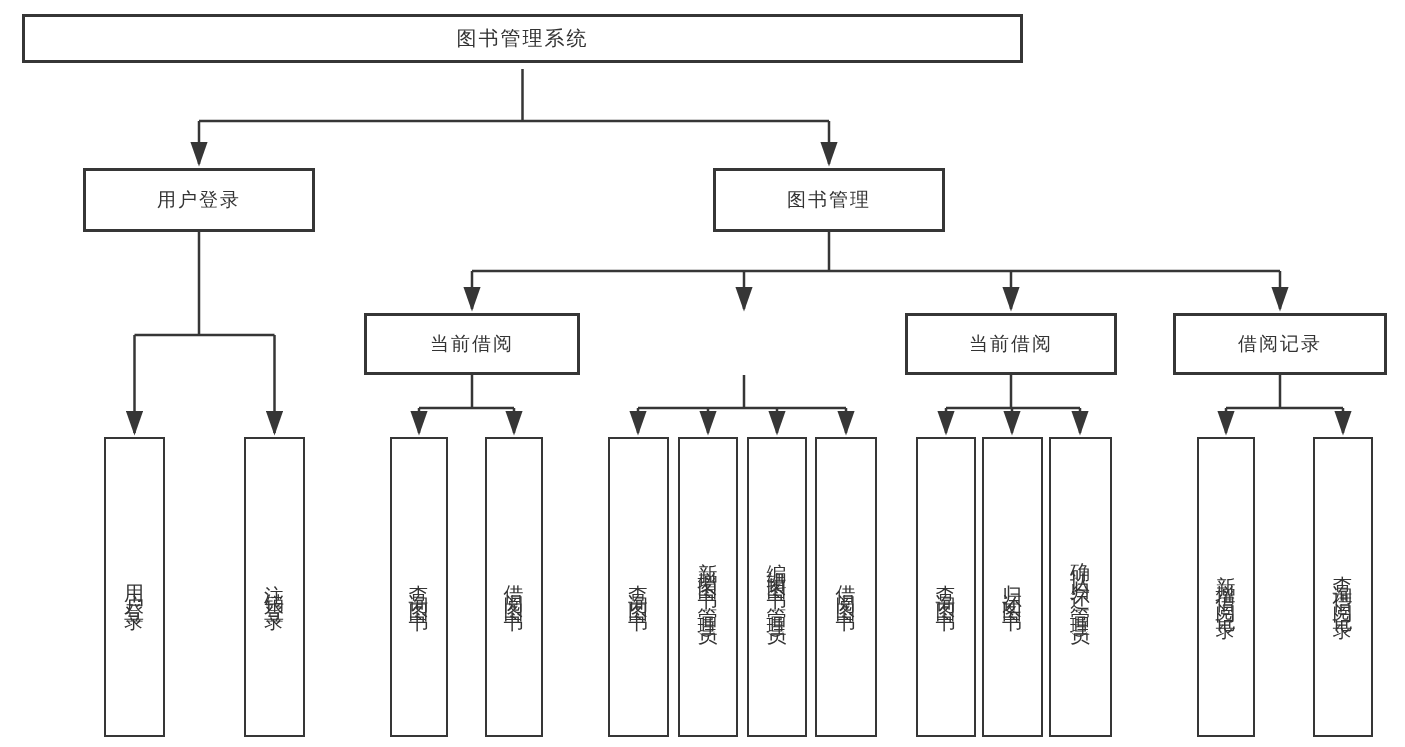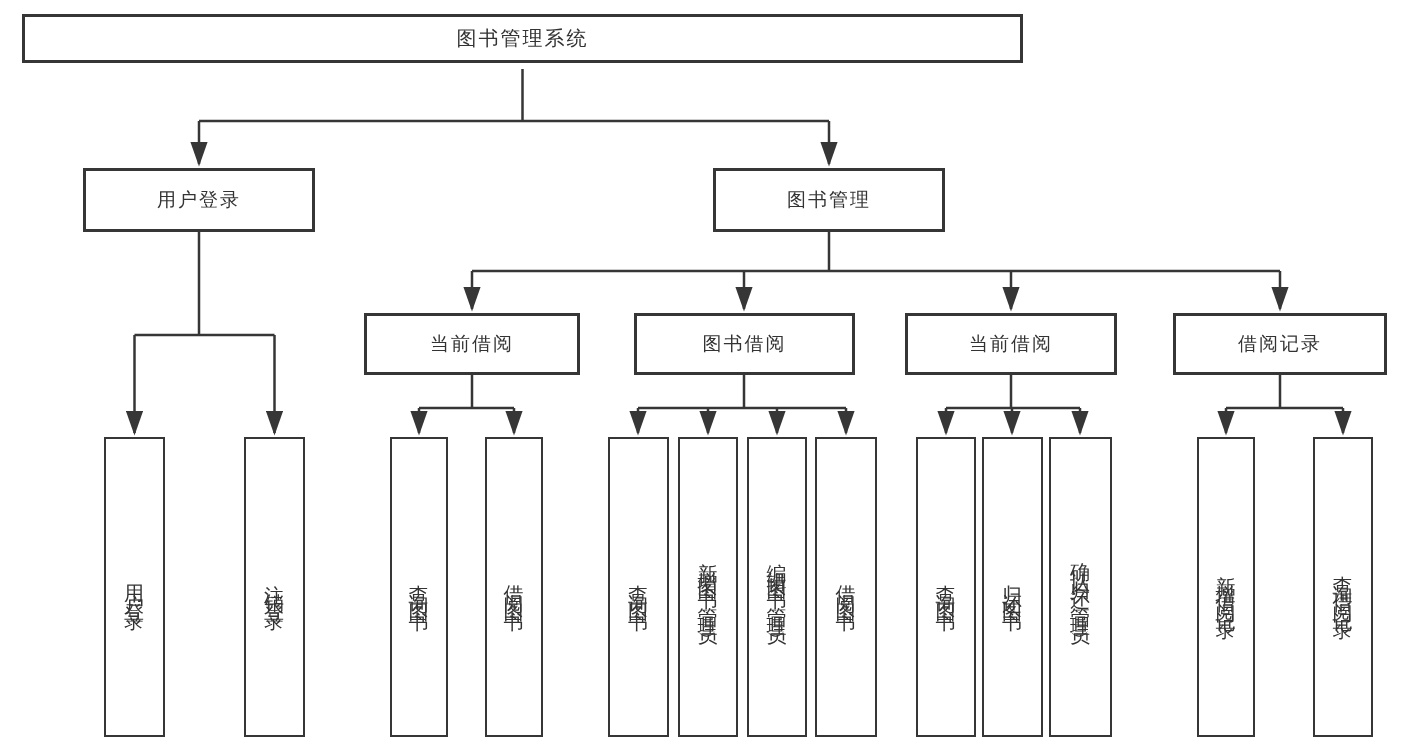--- a/index.html
+++ b/index.html
@@ -127,23 +127,20 @@
   <div class="node n-l2 n-user-login">
     <span>用户登录</span>
   </div>
   <div class="node n-l2 n-book-mgmt">
     <span>图书管理</span>
   </div>
 
   <div class="node n-l3 n-newbook">
     <span>当前借阅</span>
   </div>
-  <div class="node n-l3 n-borrow">
-    <span>图书借阅</span>
-  </div>
   <div class="node n-l3 n-records">
     <span>借阅记录</span>
   </div>
   <div class="node n-l3 n-current">
     <span>当前借阅</span>
   </div>
 
   <div class="node leaf lf-c1-0">
     <span class="vtext">用户登录</span>
   </div>

